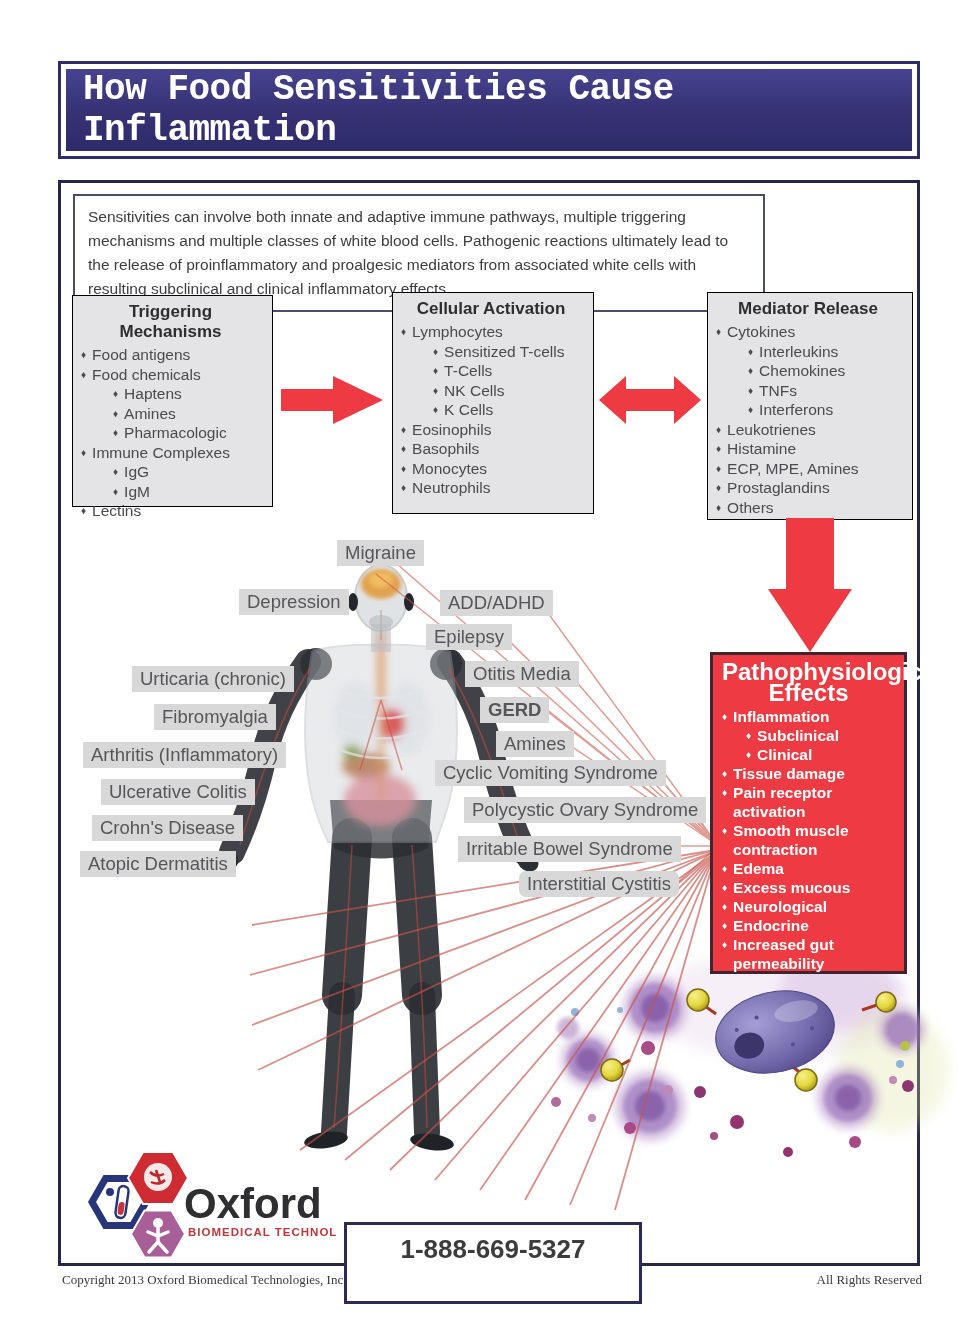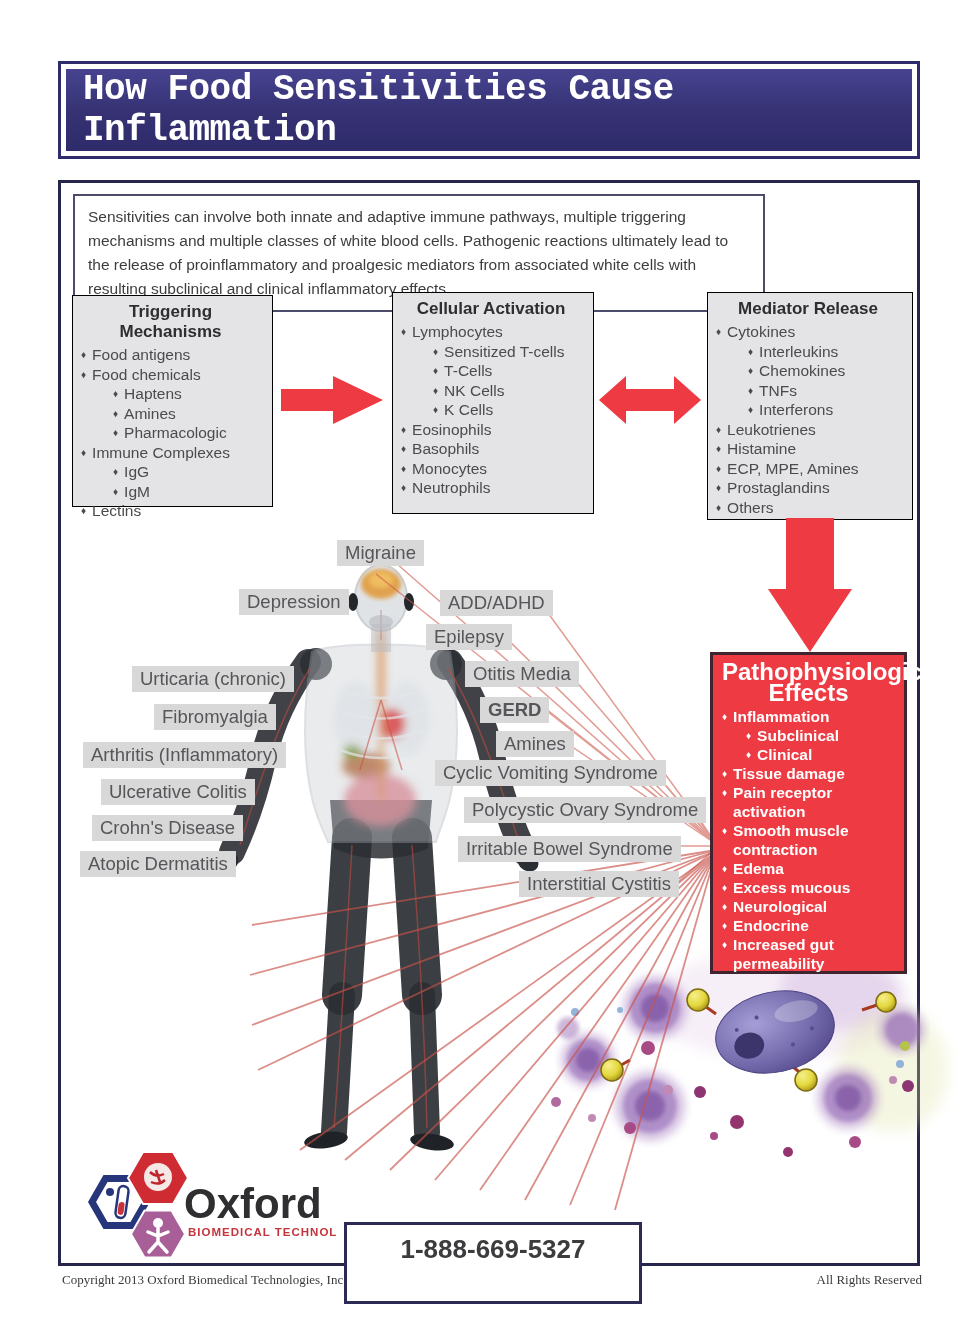--- a/index.html
+++ b/index.html
@@ -37,21 +37,21 @@
   
   .arrow-svg{position:absolute;z-index:4;}
   
   .lbl{position:absolute;background:#d8d8d8;color:#56565a;font-size:18.5px;line-height:22px;
        padding:2px 8px;white-space:nowrap;z-index:3;}
   .ll0{left:337px;top:540px;} .ll1{left:239px;top:589px;} .ll2{left:95px;top:628px;}
   .ll3{left:132px;top:666px;text-align:right;} .ll4{left:154px;top:704px;} .ll5{left:83px;top:742px;}
   .ll6{left:101px;top:779px;} .ll7{left:92px;top:815px;}  .ll8{left:80px;top:851px;}
   .lr0{left:440px;top:590px;} .lr1{left:426px;top:624px;} .lr2{left:465px;top:661px;}
   .lr3{left:480px;top:697px;font-weight:bold;} .lr4{left:496px;top:731px;} .lr5{left:423px;top:760px;margin-left:12px;}
-  .lr6{left:464px;top:797px;} .lr7{left:458px;top:836px;} .lr8{left:519px;top:871px;}
+  .lr6{left:464px;top:797px;} .lr7{left:458px;top:836px;} .lr8{left:519px;top:871px;border-radius:7px;}
   
   .bgart{position:absolute;left:0;top:0;z-index:1;}
   .lines{position:absolute;left:0;top:0;z-index:2;}
   
   .contact{position:absolute;left:344px;top:1222px;width:298px;height:82px;box-sizing:border-box;
            background:#ffffff;border:3px solid #2b2b55;z-index:6;text-align:center;}
   .contact .phone{font-size:26px;font-weight:bold;color:#3c3c3e;margin-top:9px;}
   .contact .web{font-size:24px;font-weight:bold;color:#3c3c3e;margin-top:6px;}
   .logo{position:absolute;left:88px;top:1152px;z-index:5;}
   .copyright{position:absolute;left:62px;top:1272px;font-family:"Liberation Serif",serif;

